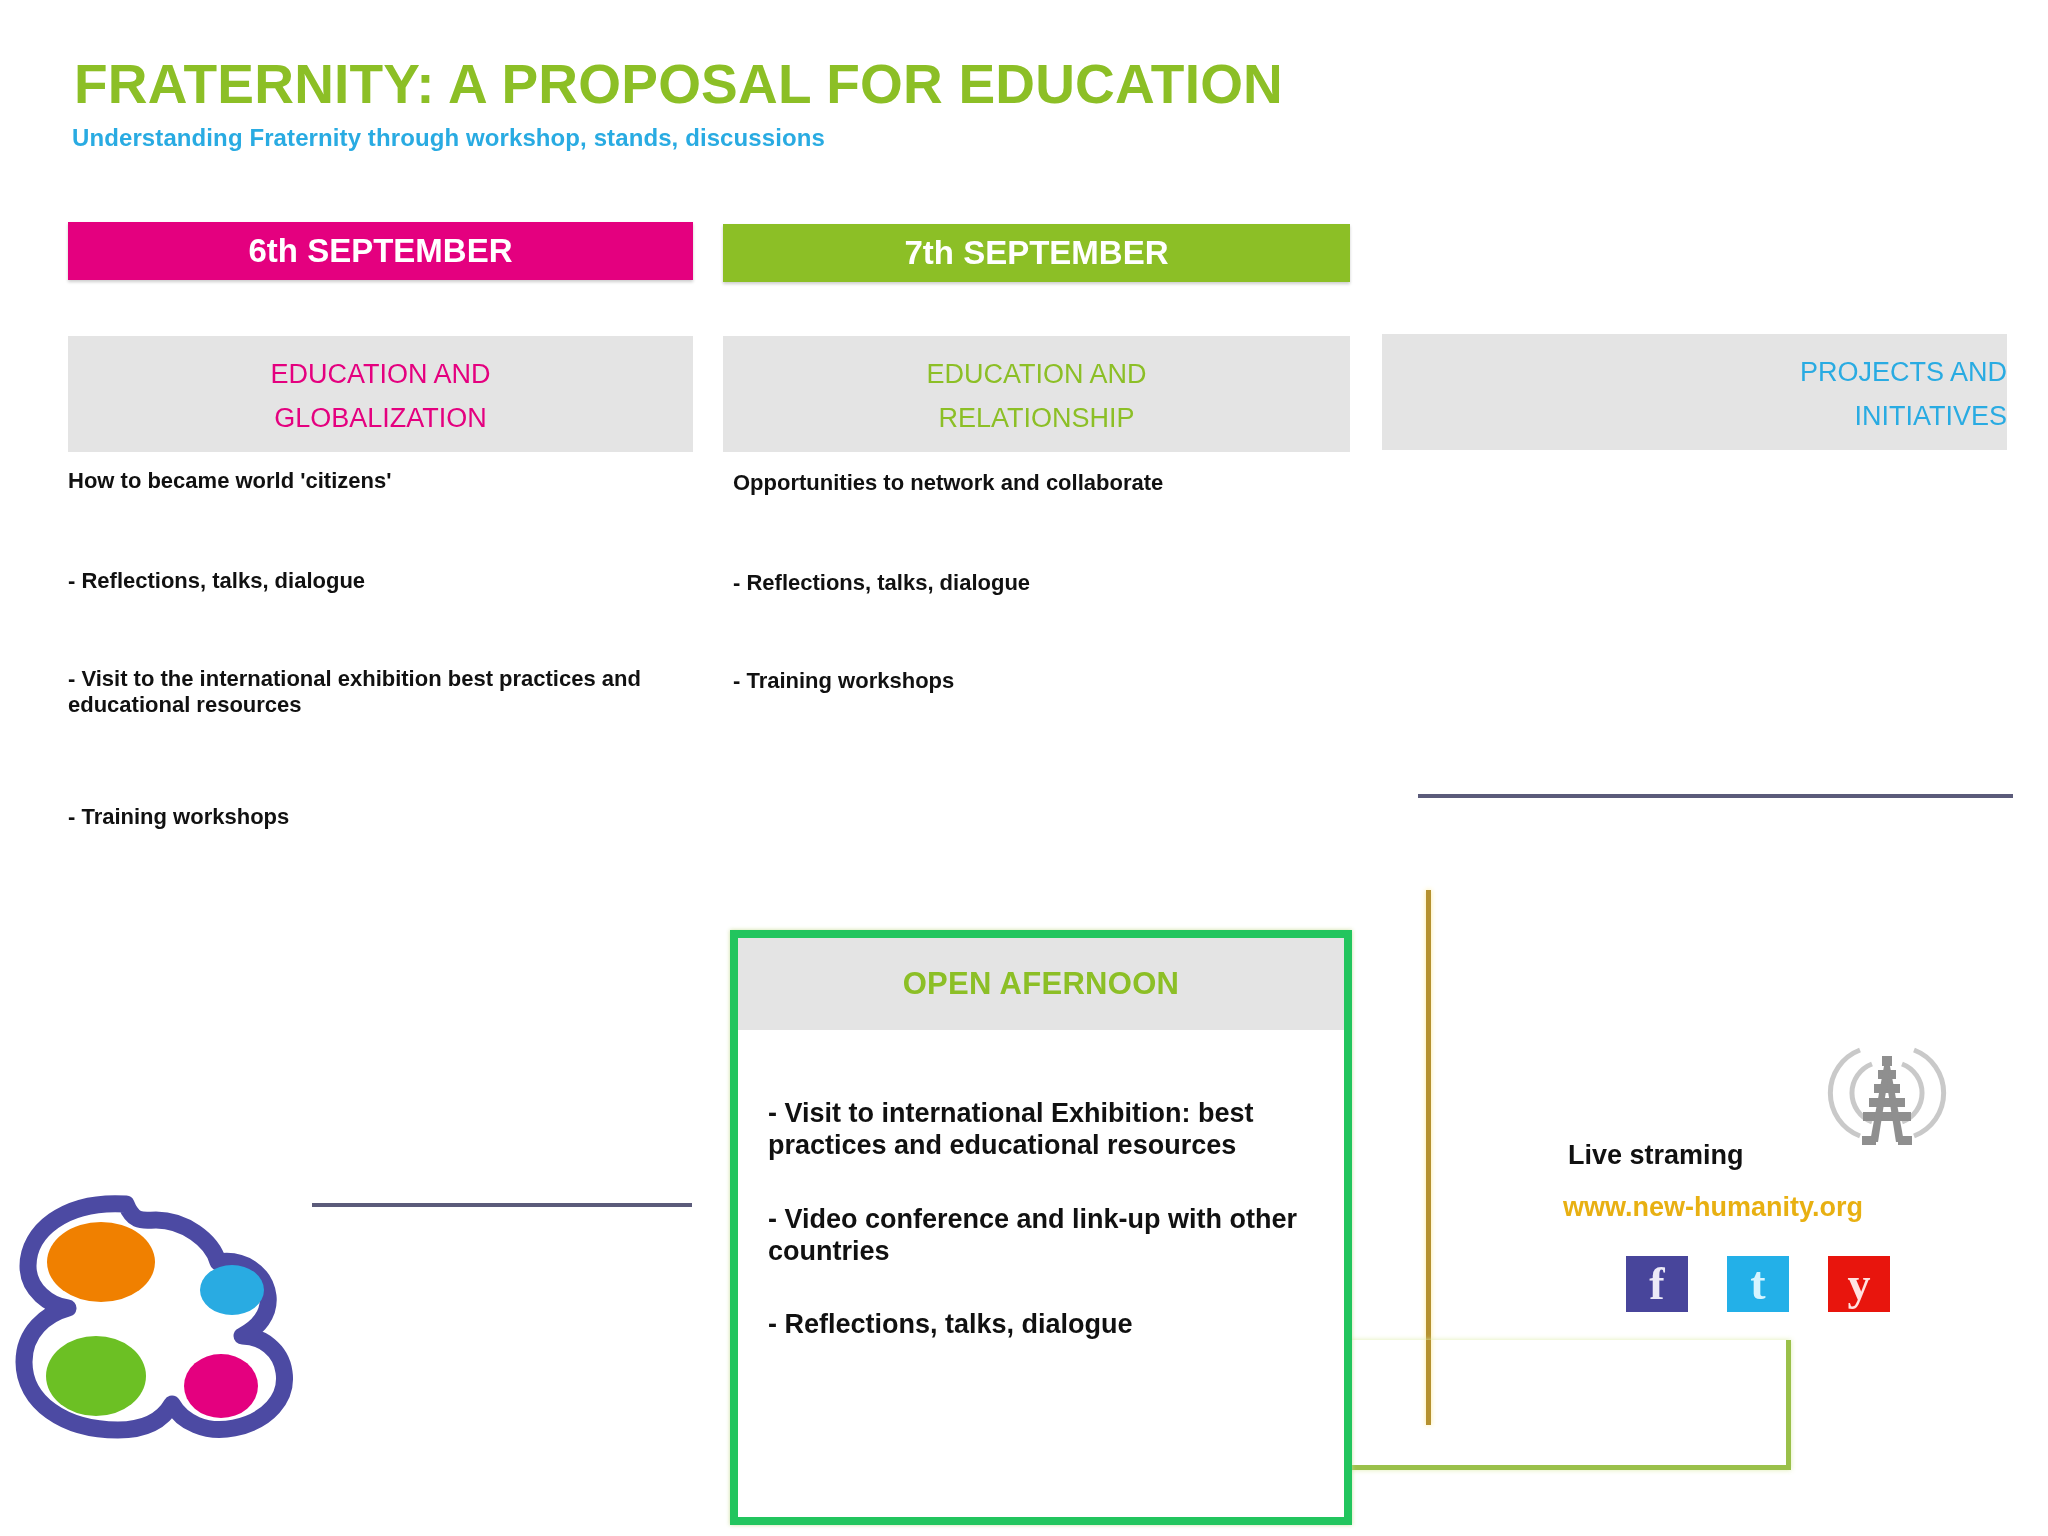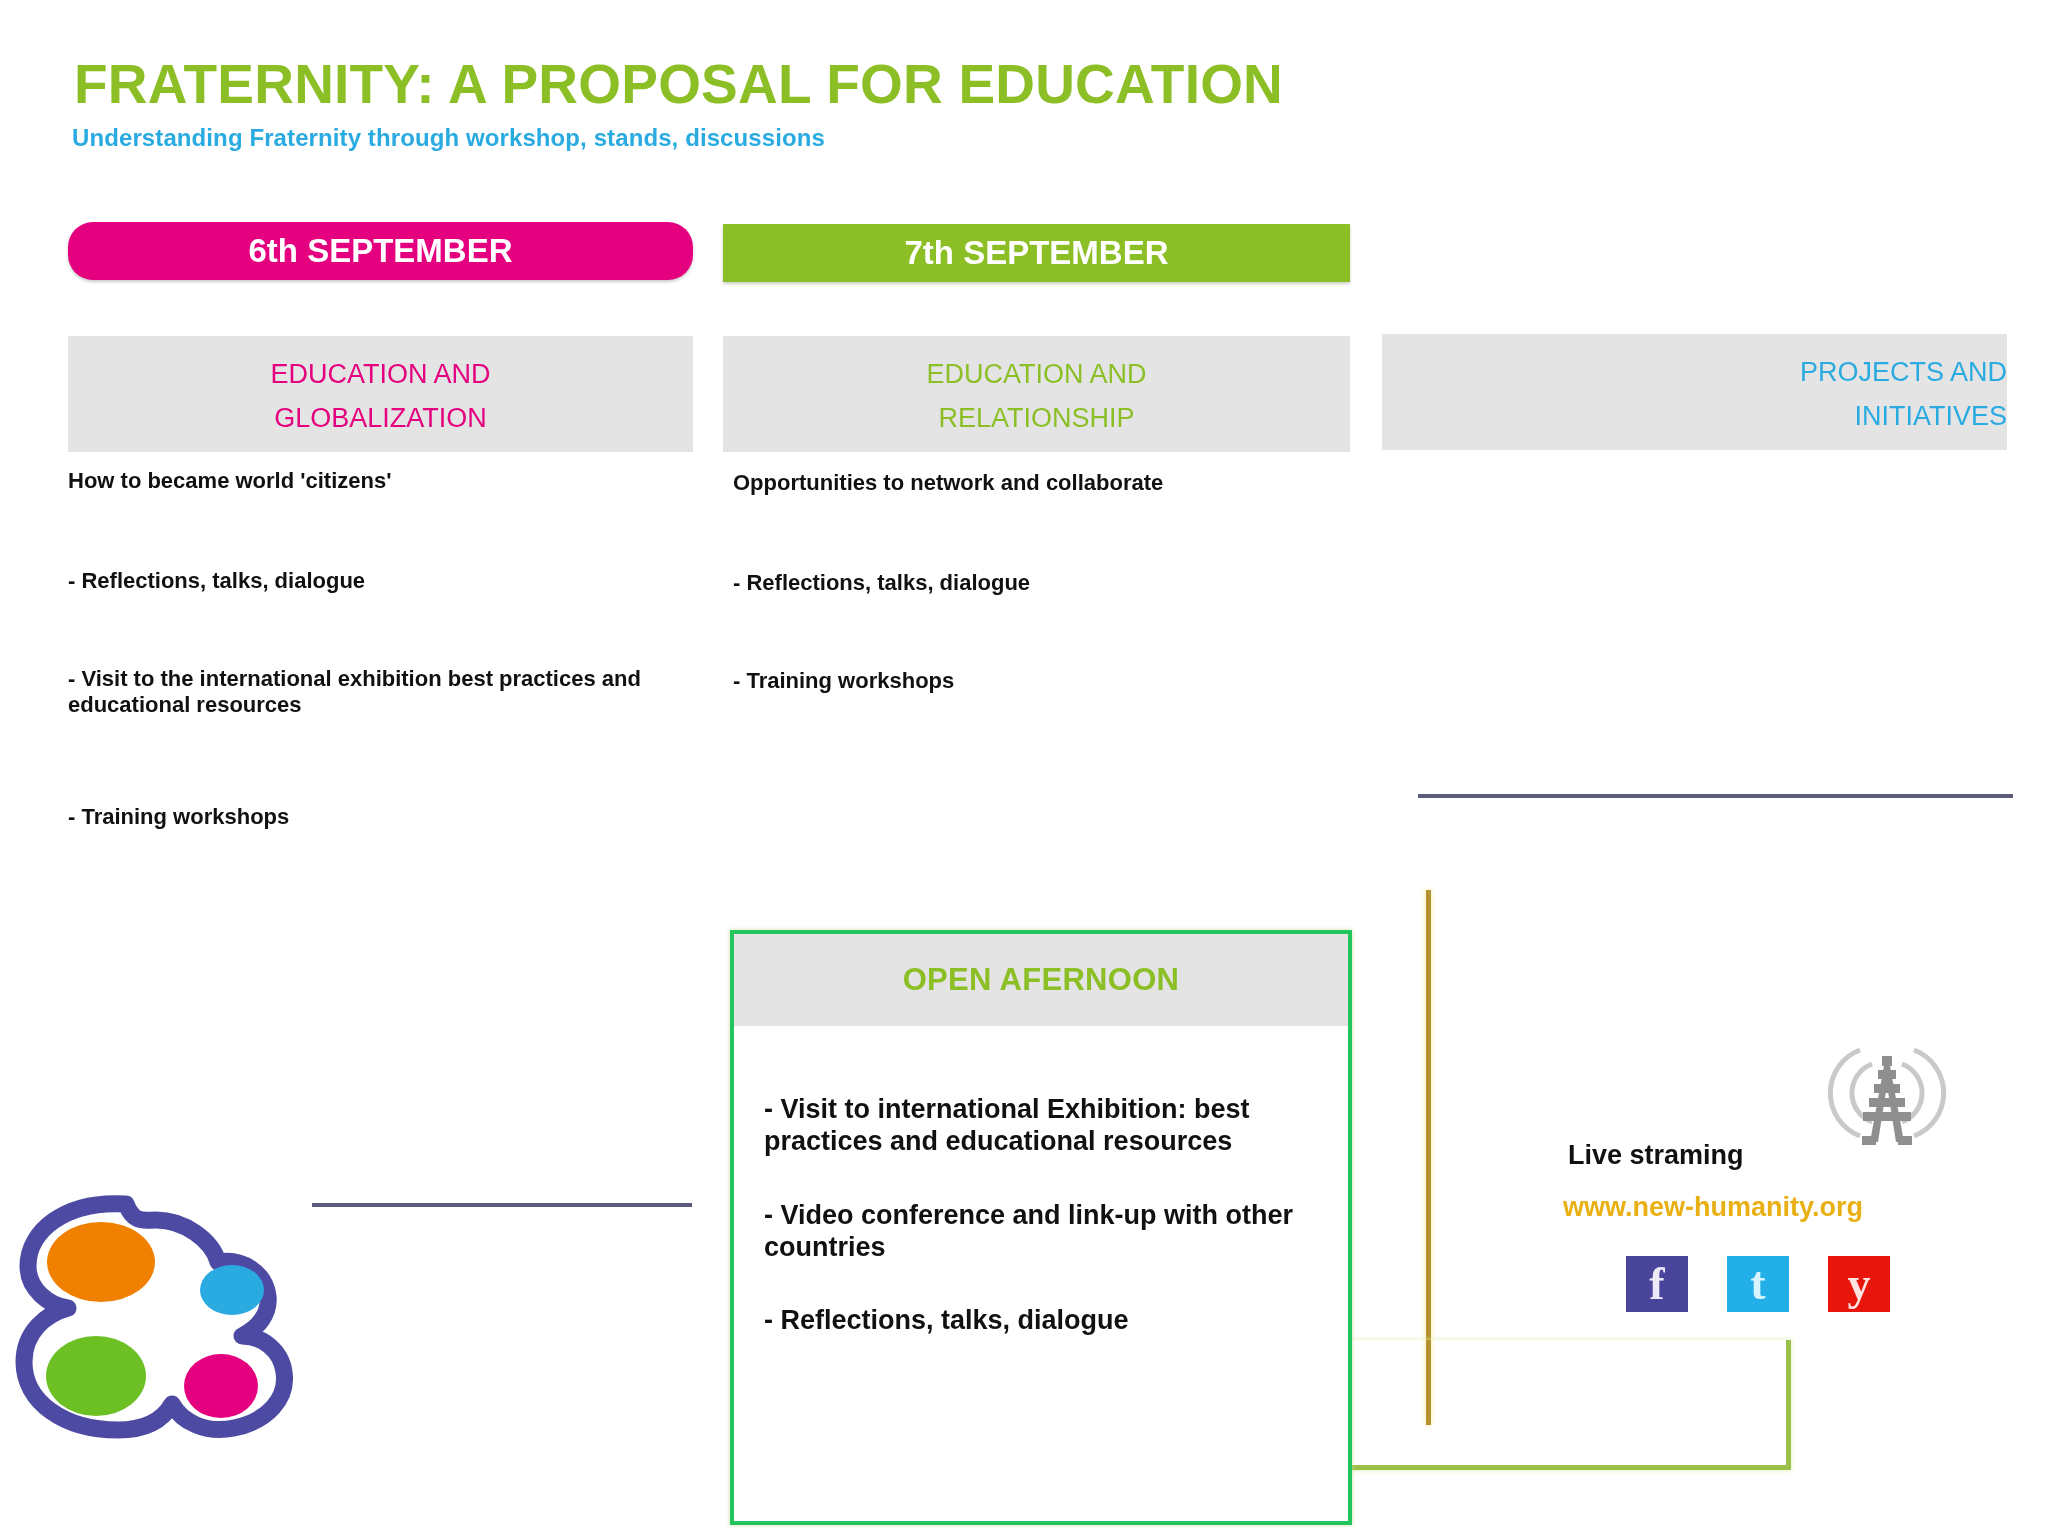--- a/index.html
+++ b/index.html
@@ -47,21 +47,21 @@
   .day-bar {
     position: absolute;
     height: 58px;
     line-height: 58px;
     text-align: center;
     color: #ffffff;
     font-size: 33px;
     font-weight: bold;
     box-shadow: 0 2px 3px rgba(0,0,0,0.20);
   }
-  #day-bar-1 { left: 68px;   top: 222px; width: 625px;  background: #e4007f; border-radius: 25px; }
+  #day-bar-1 { left: 68px;   top: 222px; width: 625px;  background: #e4007f; }
   #day-bar-2 { left: 723px;  top: 224px; width: 627px;  background: #8cbf26; }
   #day-bar-3 { left: 1382px; top: 226px; width: 625px;  background: #00a9e0; }
 
   
   .theme-box {
     position: absolute;
     background: #e4e4e4;
     text-align: center;
     font-size: 27px;
     font-weight: normal;
@@ -102,21 +102,21 @@
   #rule-right { left: 1418px; top: 794px; width: 595px; }
   #rule-left  { left: 312px;  top: 1203px; width: 380px; }
 
   
   #open-afternoon-box {
     position: absolute;
     left: 730px;
     top: 930px;
     width: 622px;
     height: 595px;
-    border: 4px solid #22c55e;
+    border: 8px solid #22c55e;
     background: #ffffff;
     box-sizing: border-box;
     box-shadow: 0 0 4px rgba(200,220,150,0.9);
   }
   #open-afternoon-header {
     height: 92px;
     background: #e4e4e4;
     color: #8cbf26;
     font-size: 31px;
     font-weight: bold;

